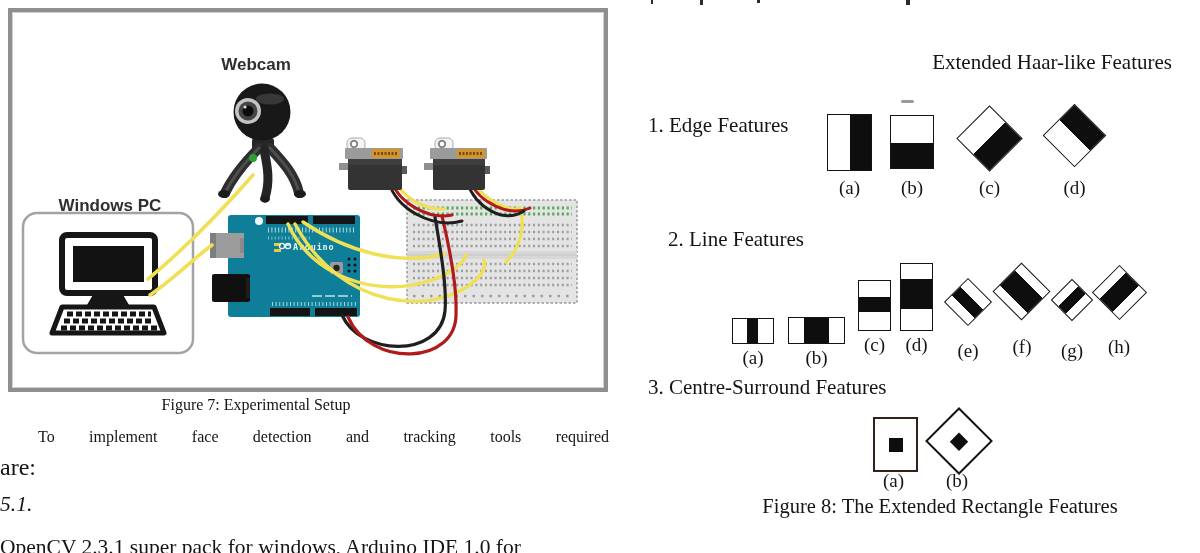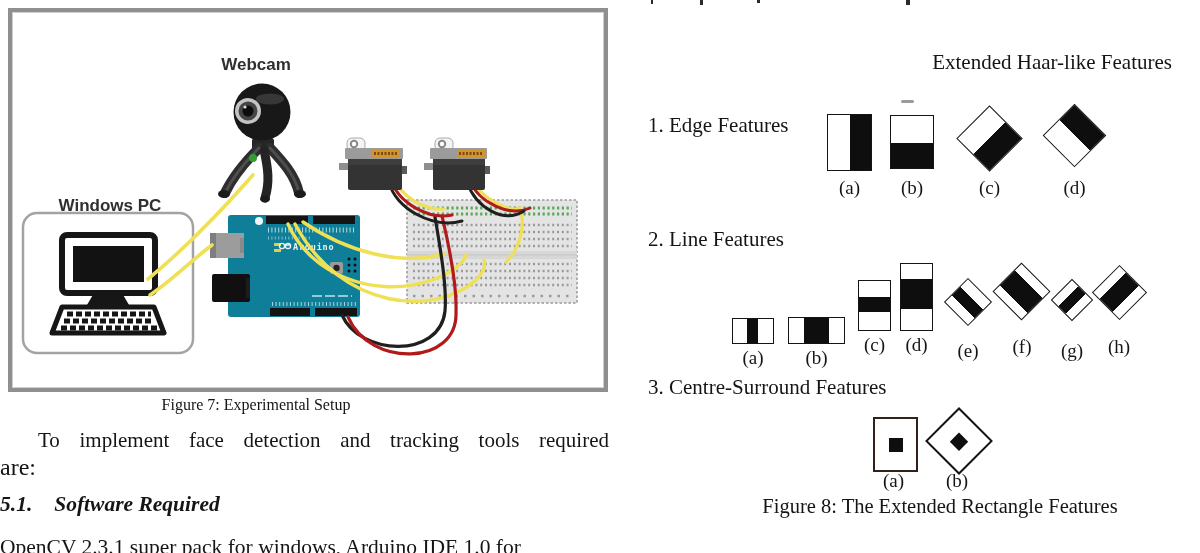--- a/index.html
+++ b/index.html
@@ -4,33 +4,33 @@
 <style>
   html,body{margin:0;padding:0;background:#fff;}
   .page{position:relative;width:1200px;height:553px;background:#ffffff;overflow:hidden;
         font-family:"Liberation Serif",serif;color:#151515;}
   .abs{position:absolute;}
 
   
   .fig7-box{left:8px;top:8px;width:592px;height:376px;border:4px solid #8f8f8f;
             background:#fff;box-shadow:inset 0 0 0 1px #cfcfcf;}
   .fig7-caption{left:0;top:396px;width:512px;text-align:center;font-size:16px;}
-  .para-line1{left:0;top:428px;width:609px;font-size:21px;text-indent:38px;
+  .para-line1{left:0;top:428px;width:609px;font-size:16px;text-indent:38px;
               text-align:justify;text-align-last:justify;}
   .para-line2{left:0;top:454px;font-size:24px;}
-  .heading51{left:0;top:492px;width:609px;display:flex;gap:22px;font-weight:bold;
+  .heading51{left:0;top:492px;width:609px;display:flex;gap:22px;font-weight:normal;
              font-style:italic;font-size:21.5px;}
   .opencv-line{left:0;top:535px;width:519px;font-size:21.5px;
                text-align:justify;text-align-last:justify;white-space:nowrap;}
 
   
   .intro-line{left:645px;top:5px;font-size:21.5px;}
   .haar-title{left:702px;top:50px;width:470px;text-align:right;font-size:21px;}
   .grp-heading{font-size:21px;}
-  .g1{left:648px;top:75px;margin-top:38px;}  .g2{left:648px;top:227px;}  .g3{left:648px;top:375px;}
+  .g1{left:648px;top:75px;margin-top:38px;}  .g2{left:668px;top:227px;}  .g3{left:648px;top:375px;}
   .fig8-caption{left:705px;top:495px;width:470px;text-align:center;font-size:20.5px;}
 
   
   .shape{position:absolute;border:1.5px solid #141414;box-sizing:border-box;}
   .lbl{position:absolute;text-align:center;font-size:19px;color:#151515;}
 
   .ef-a{left:827px;top:114px;width:45px;height:57px;background:linear-gradient(to right,#fff 52%,#0e0e0e 52%);}
   .ef-b{left:890px;top:115px;width:44px;height:54px;background:linear-gradient(to bottom,#fff 52%,#0e0e0e 52%);}
   .ef-c{left:966px;top:115px;width:47px;height:47px;transform:rotate(45deg);
         background:linear-gradient(to right,#fff 50%,#0e0e0e 50%);}
@@ -198,21 +198,20 @@
     </svg>
   </div>
 
   <div class="abs fig7-caption">Figure 7: Experimental Setup</div>
 
   <div class="abs para-line1">To implement face detection and tracking tools required</div>
   <div class="abs para-line2">are:</div>
 
   <div class="abs heading51">
     <span>5.1.</span>
-    <span>Software Required</span>
   </div>
 
   <div class="abs opencv-line">OpenCV 2.3.1 super pack for windows, Arduino IDE 1.0 for</div>
 
   <div class="frag" style="left:651px;top:0;width:2px;height:4px;"></div>
   <div class="frag" style="left:700px;top:0;width:3px;height:5px;"></div>
   <div class="frag" style="left:757px;top:0;width:3px;height:3px;"></div>
   <div class="frag" style="left:906px;top:0;width:4px;height:5px;"></div>
   <div class="artifact-dash" style="left:901px;top:100px;width:13px;height:3px;border-radius:2px;"></div>
 

